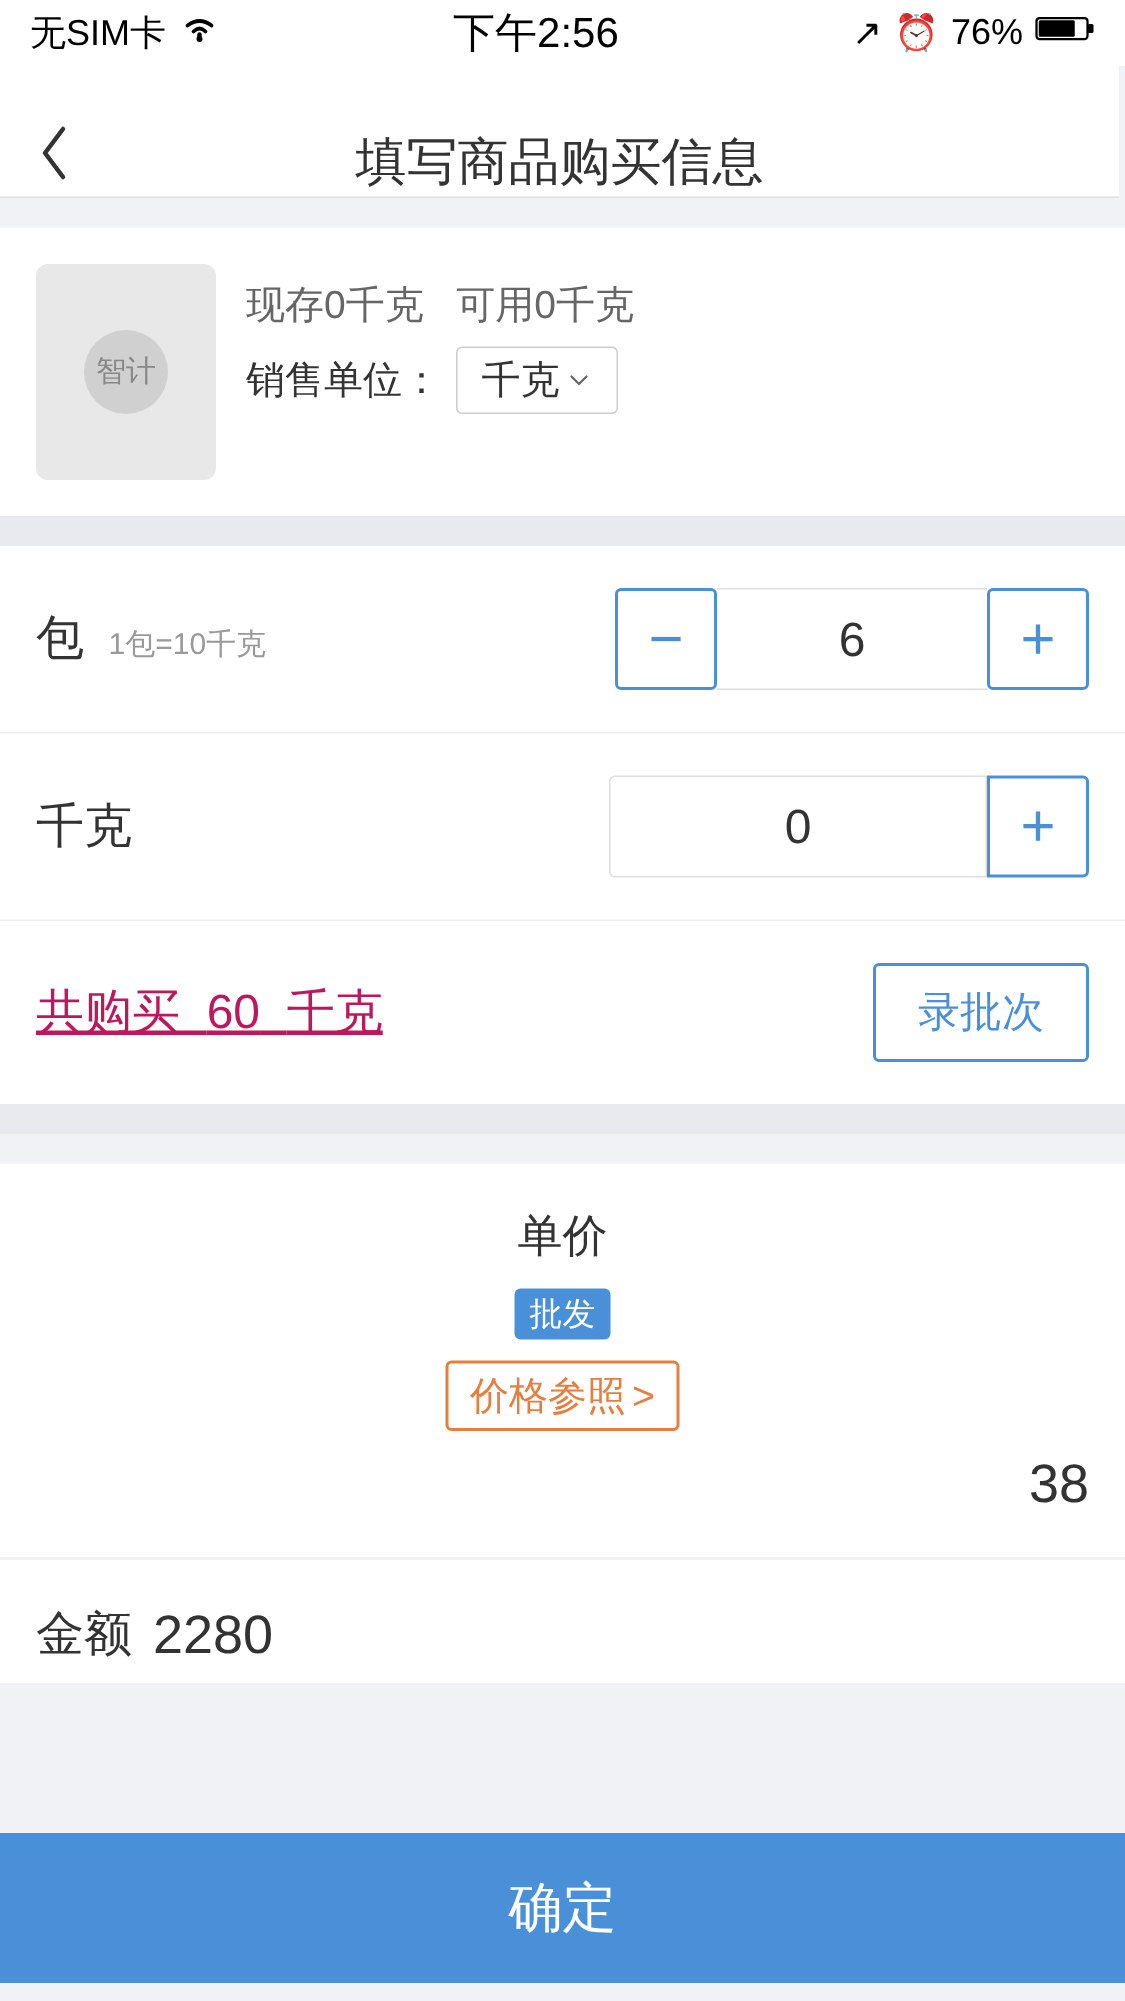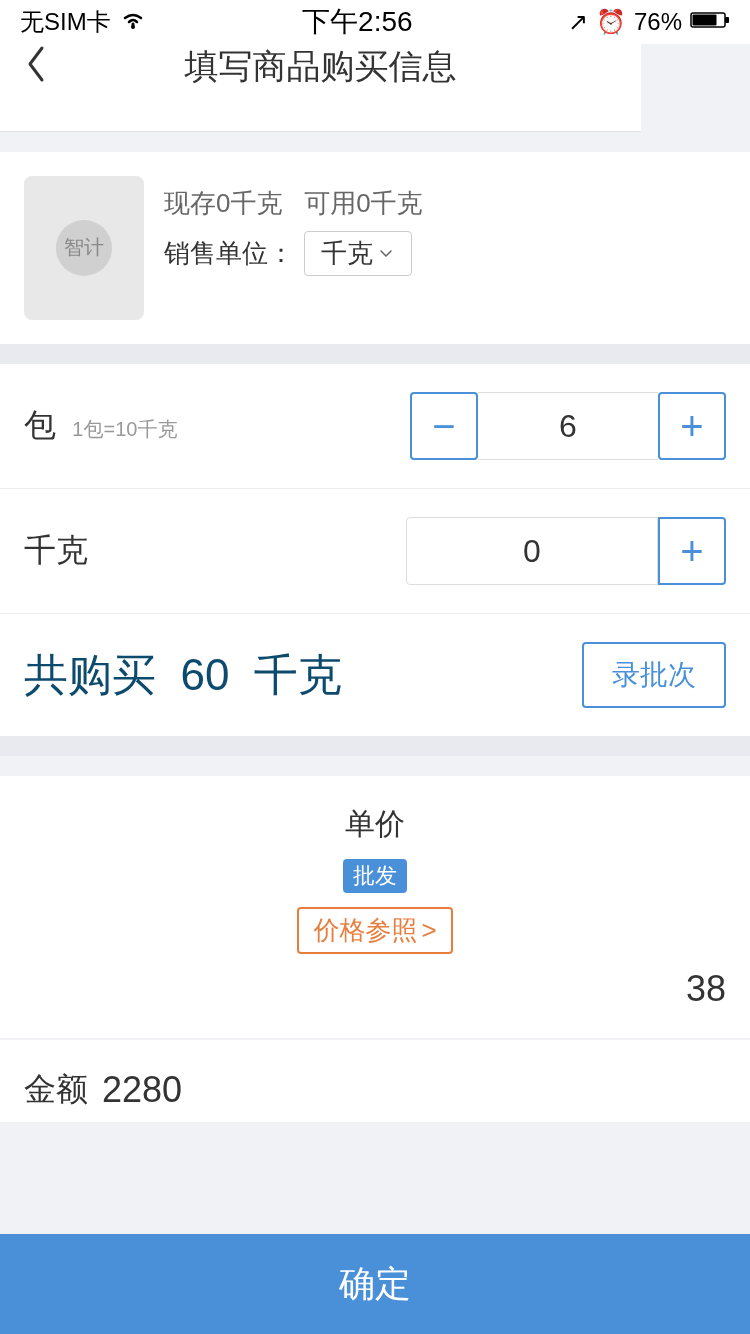--- a/index.html
+++ b/index.html
@@ -25,25 +25,25 @@
       font-size: 24px;
       color: #000;
       gap: 13px;
     }
     .status-left { display: flex; align-items: center; gap: 8px; }
     .status-center { font-size: 28px; font-weight: 500; }
     .status-right { display: flex; align-items: center; gap: 8px; font-size: 24px; }
 
     
     .nav-bar {
-      width: 641px;
+      width: 746px;
       height: 88px;
       background: #fff;
       display: flex;
-      align-items: flex-start;
+      align-items: flex-end;
       justify-content: center;
       position: relative;
       border-bottom: 1px solid #e0e0e0;
     }
     .nav-back {
       position: absolute;
       left: 24px;
       font-size: 36px;
       color: #333;
       cursor: pointer;
@@ -188,22 +188,23 @@
 
     
     .total-row {
       background: #fff;
       display: flex;
       align-items: center;
       justify-content: space-between;
       padding: 28px 24px;
     }
     .total-text {
-      font-size: 44px;
-      color: #0c4a6e;
+      font-size: 32px;
+      color: #be185d;
+      text-decoration: underline;
     }
     .batch-btn {
       border: 2px solid #4a90d9;
       color: #4a90d9;
       font-size: 28px;
       padding: 12px 28px;
       border-radius: 4px;
       background: #fff;
       cursor: pointer;
     }
@@ -277,21 +278,21 @@
       padding: 10px 0;
     }
     .remark-text {
       font-size: 28px;
       color: #999;
     }
 
     
     .confirm-btn {
       position: fixed;
-      bottom: 0;
+      bottom: 12px;
       left: 0;
       width: 750px;
       height: 100px;
       background: #4a90d9;
       color: #fff;
       font-size: 36px;
       display: flex;
       align-items: center;
       justify-content: center;
       cursor: pointer;

